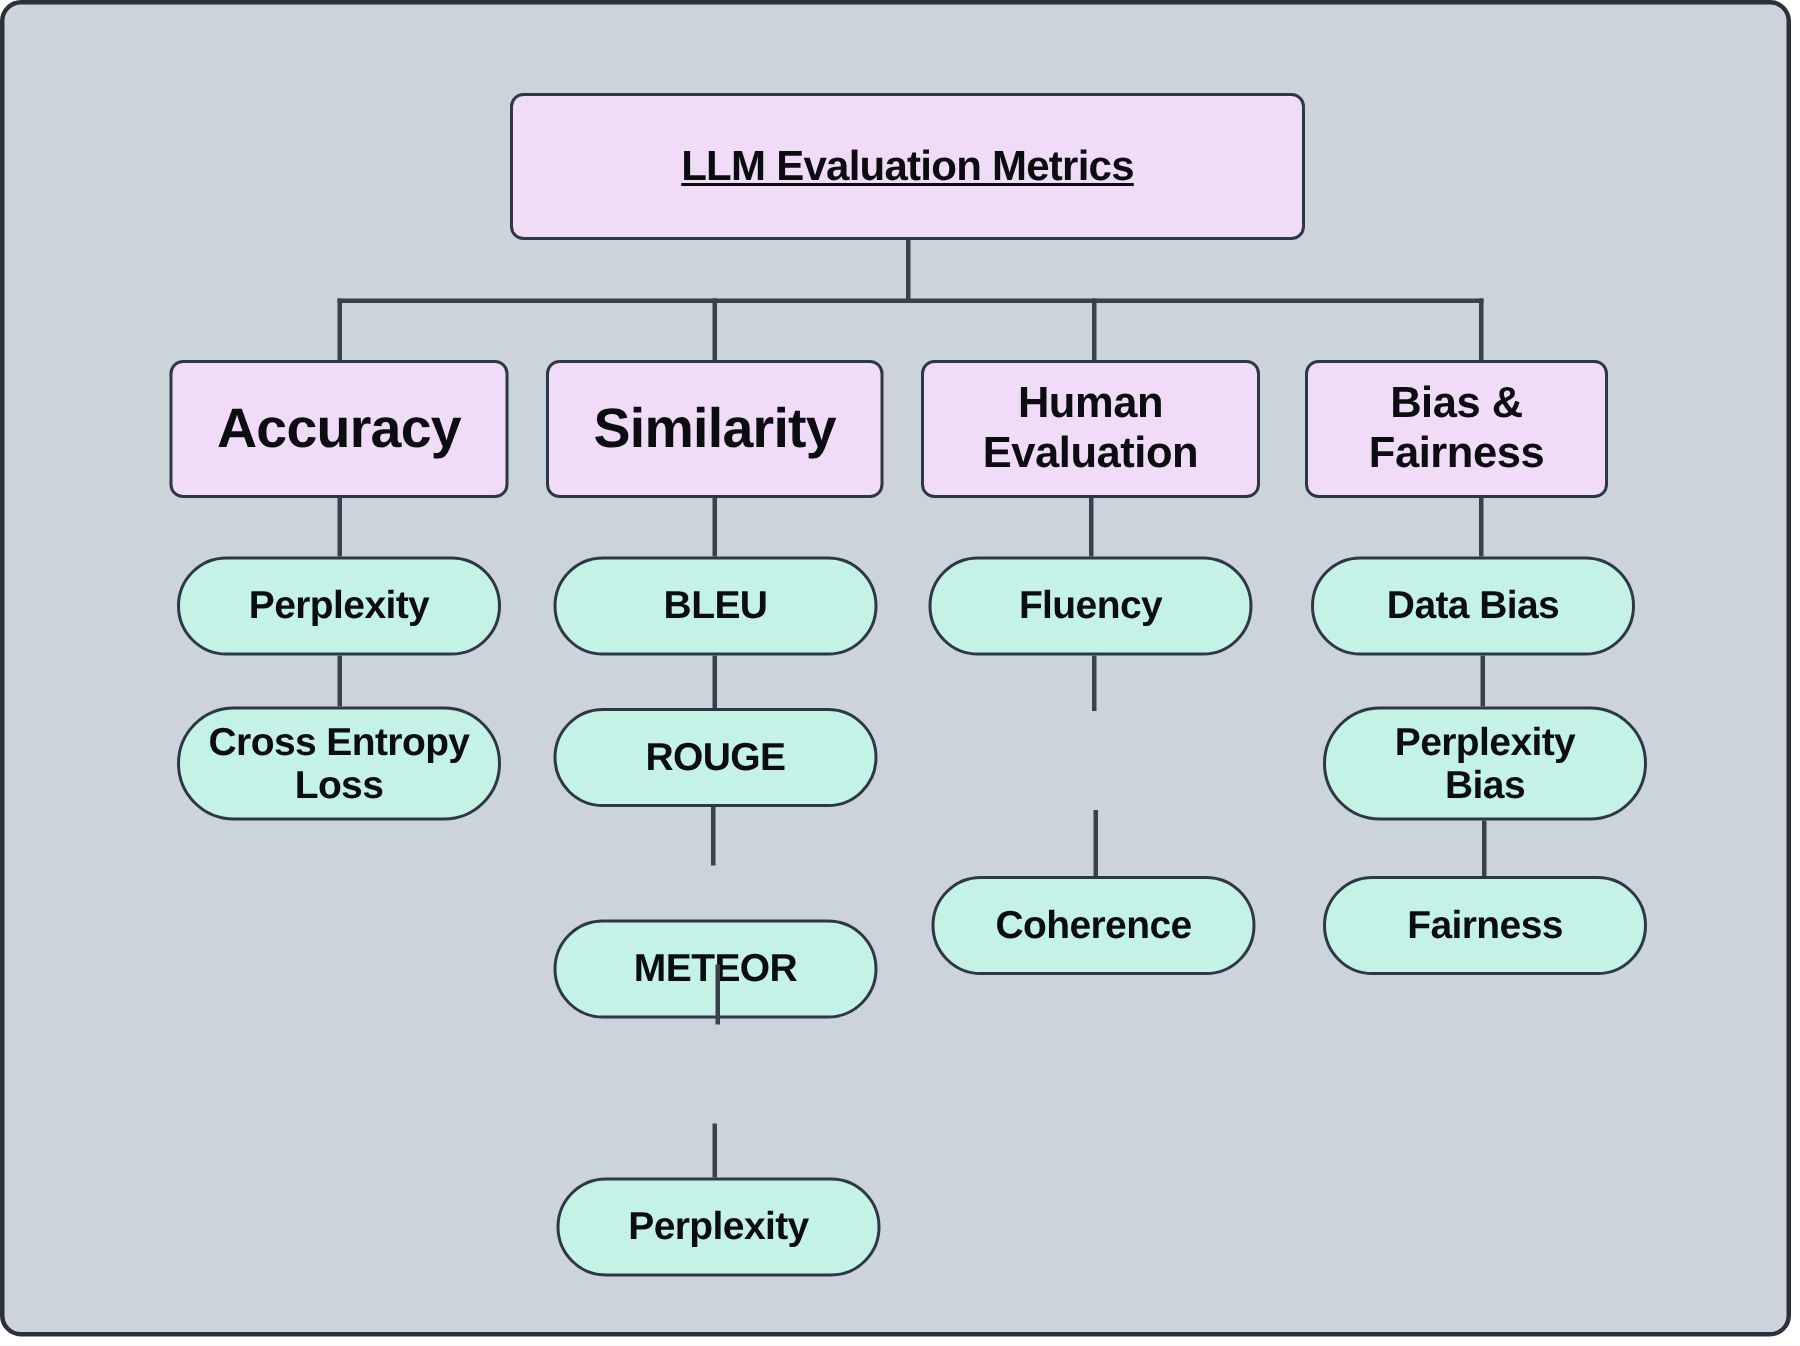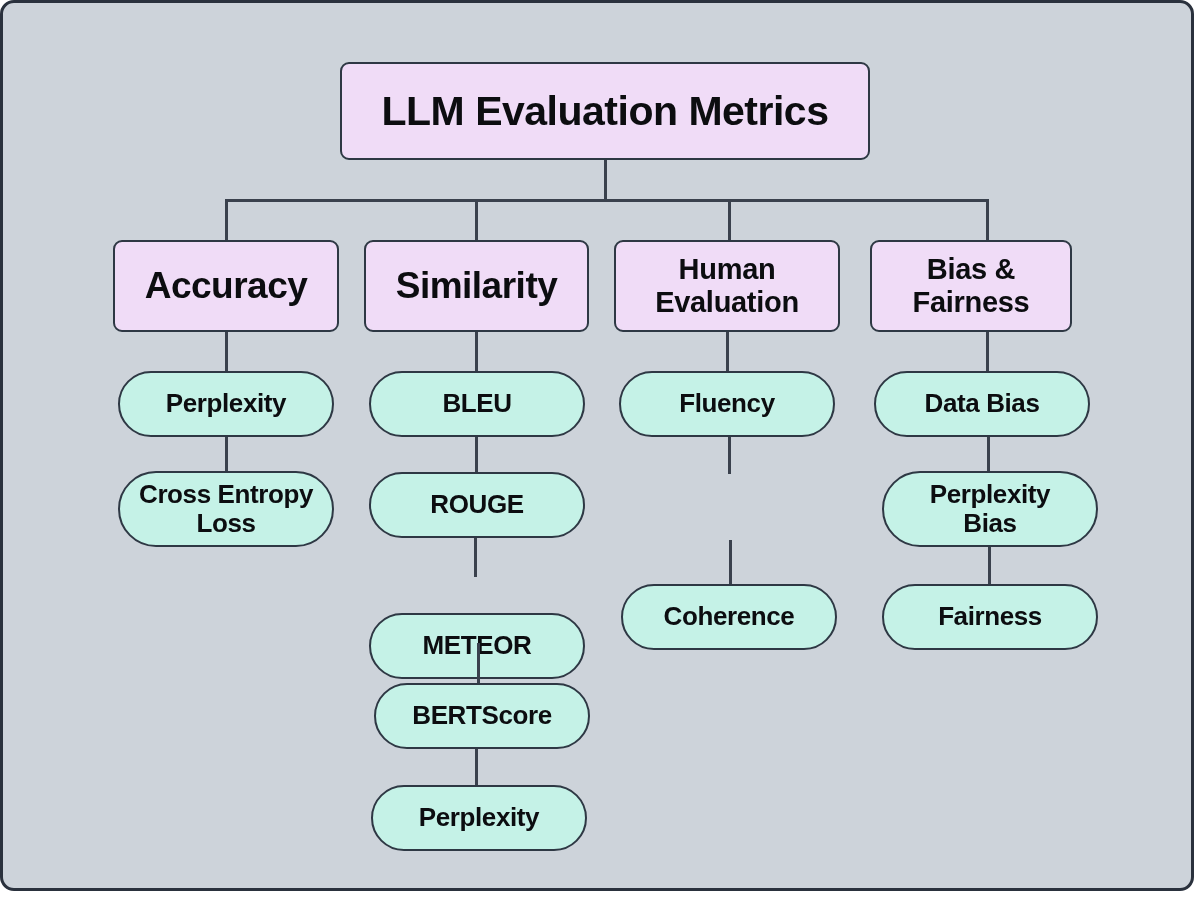--- a/index.html
+++ b/index.html
@@ -35,21 +35,21 @@
     display: flex;
     align-items: center;
     justify-content: center;
     text-align: center;
     font-weight: 700;
     color: var(--text);
     white-space: pre-line;
   }
   .box   { background: var(--category-fill); border-radius: 9px; }
   .pill  { background: var(--metric-fill); border-radius: 38px; font-size: 26px; letter-spacing: -0.4px; line-height: 1.12; }
-  .title-node { font-size: 41px; letter-spacing: -0.5px; }
+  .title-node { font-size: 28px; letter-spacing: -0.5px; text-decoration: underline; }
   .cat-lg { font-size: 37px; letter-spacing: -0.5px; }
   .cat-sm { font-size: 29px; letter-spacing: -0.3px; line-height: 1.15; }
   .line {
     position: absolute;
     background: var(--connector);
   }
 </style>
 </head>
 <body>
 
@@ -80,21 +80,20 @@
   <div class="line" style="left:222px; top:434px; width:3px; height:34px;"></div>
   <div class="node pill" style="left:115px; top:468px; width:216px; height:76px;">Cross Entropy
 Loss</div>
 
   <div class="node pill" style="left:366px; top:368px; width:216px; height:66px;">BLEU</div>
   <div class="line" style="left:472px; top:434px; width:3px; height:35px;"></div>
   <div class="node pill" style="left:366px; top:469px; width:216px; height:66px;">ROUGE</div>
   <div class="line" style="left:471px; top:535px; width:3px; height:39px;"></div>
   <div class="node pill" style="left:366px; top:574px; width:216px; height:66px;margin-top:36px;">METEOR</div>
   <div class="line" style="left:474px; top:640px; width:3px; height:40px;"></div>
-  <div class="node pill" style="left:371px; top:680px; width:216px; height:66px;">BERTScore</div>
   <div class="line" style="left:472px; top:746px; width:3px; height:36px;"></div>
   <div class="node pill" style="left:368px; top:782px; width:216px; height:66px;">Perplexity</div>
 
   <div class="node pill" style="left:616px; top:368px; width:216px; height:66px;">Fluency</div>
   <div class="line" style="left:725px; top:434px; width:3px; height:37px;"></div>
   <div class="line" style="left:726px; top:537px; width:3px; height:44px;"></div>
   <div class="node pill" style="left:618px; top:581px; width:216px; height:66px;">Coherence</div>
 
   <div class="node pill" style="left:871px; top:368px; width:216px; height:66px;">Data Bias</div>
   <div class="line" style="left:984px; top:434px; width:3px; height:34px;"></div>

